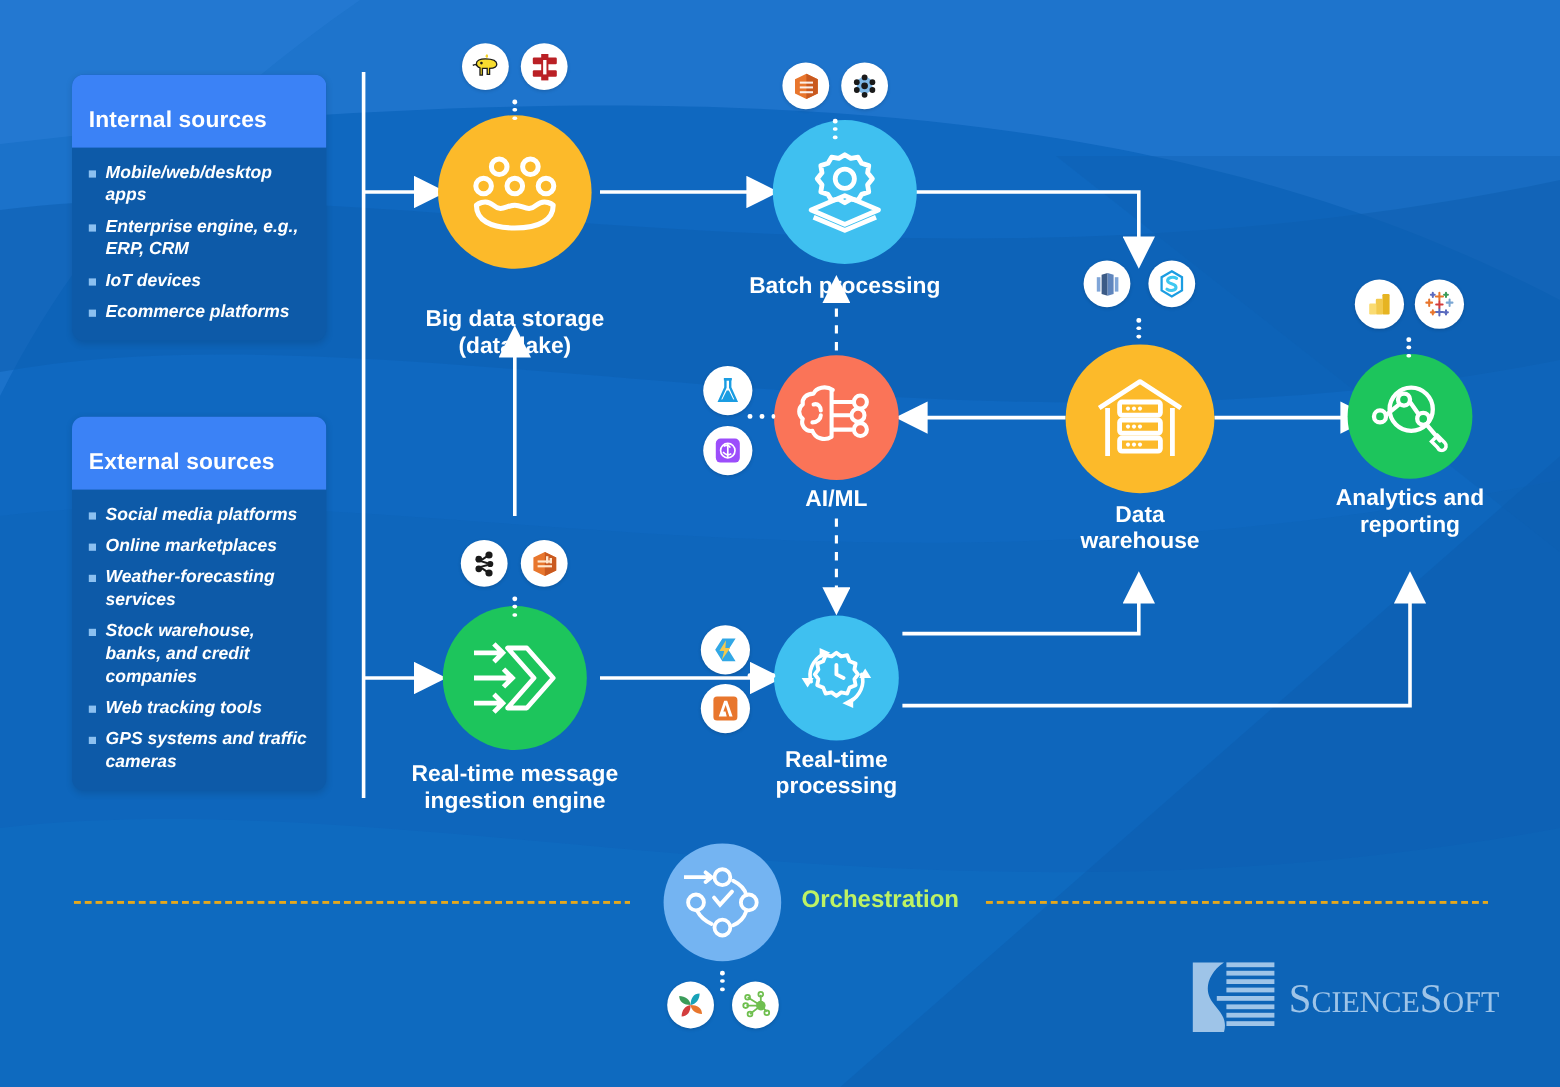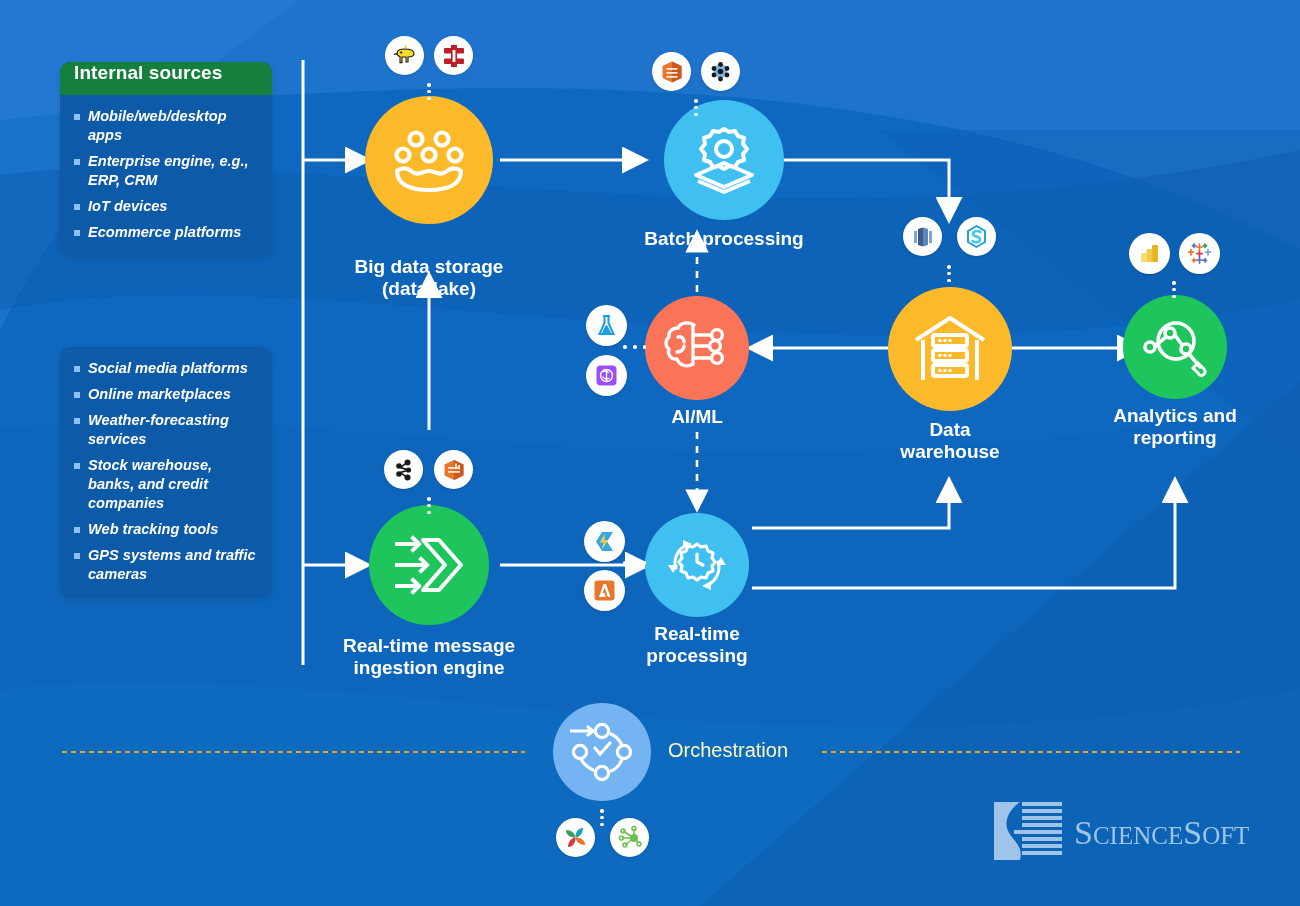--- a/index.html
+++ b/index.html
@@ -20,24 +20,24 @@
   
   .card {
     position: absolute; z-index: 3;
     width: 212px;
     border-radius: 10px;
     overflow: hidden;
     background: #0d5aa8;
     box-shadow: 0 2px 6px rgba(0,0,0,.12);
   }
   .card-head {
-    background: #15803d;
+    background: #3b82f6;
     color: #ffffff;
     font-size: 19px; font-weight: bold;
-    padding: 0 14px 11px 14px;
+    padding: 28px 14px 11px 14px;
     letter-spacing: .1px;
   }
   .card-body { padding: 12px 14px 14px 14px; }
   .card-body ul { list-style: none; }
   .card-body li {
     position: relative;
     color: #ffffff;
     font-size: 14.6px; font-weight: bold;
     line-height: 1.30;
     padding-left: 14px;
@@ -80,21 +80,21 @@
     border-radius: 50%; background: #ffffff;
     margin: 3.2px 0;
   }
   .dots.horiz { display: flex; }
   .dots.horiz i { margin: 0 3.2px; }
 
   
   #orch-label {
     position: absolute; z-index: 4;
     left: 668px; top: 739px;
-    color: #fef9c3; font-size: 20px; font-weight: normal;
+    color: #bef264; font-size: 20px; font-weight: bold;
   }
   .dotline {
     position: absolute; z-index: 2; height: 4px;
     background-image: radial-gradient(#e5a81c 48%, transparent 50%);
     background-size: 9px 4px;
     background-repeat: repeat-x;
   }
 
   
   #logo { position: absolute; z-index: 6; left: 990px; top: 800px; }
@@ -168,20 +168,21 @@
       <ul>
         <li>Mobile/web/desktop apps</li>
         <li>Enterprise engine, e.g., ERP, CRM</li>
         <li>IoT devices</li>
         <li>Ecommerce platforms</li>
       </ul>
     </div>
   </div>
 
   <div class="card" id="card-external">
+    <div class="card-head">External sources</div>
     <div class="card-body">
       <ul>
         <li>Social media platforms</li>
         <li>Online marketplaces</li>
         <li>Weather-forecasting services</li>
         <li>Stock warehouse, banks, and credit companies</li>
         <li>Web tracking tools</li>
         <li>GPS systems and traffic cameras</li>
       </ul>
     </div>
@@ -220,21 +221,21 @@
       <rect x="2" y="14.5" width="20" height="5.5" rx="1" fill="#ba2025"></rect>
       <rect x="10.6" y="6" width="2.8" height="12" fill="#ffffff"></rect>
     </svg>
   </div>
   <div class="dots" style="left:427px; top:80px;">
     <i></i>
       <i></i>
       <i></i>
   </div>
 
-  <div class="node" style="left:664px; top:100px;">
+  <div class="node" style="left:644px; top:100px;">
     <div class="node-circle" style="width:120px;height:120px;background:#3fc0f0;">
       <svg width="72" height="70" viewBox="0 0 72 70">
         <g fill="none" stroke="#ffffff" stroke-width="4" stroke-linejoin="round">
           <path d="M36,4 L41,7 L47,6 L50,11 L56,13 L55,19 L59,24 L55,29 L56,35 L50,37 L47,42
                    L41,41 L36,44 L31,41 L25,42 L22,37 L16,35 L17,29 L13,24 L17,19 L16,13 L22,11
                    L25,6 L31,7 Z"></path>
           <circle cx="36" cy="24" r="8"></circle>
           <path d="M36,38 L64,50 L36,62 L8,50 Z"></path>
           <path d="M10,56 L36,67 L62,56"></path>
         </g>

